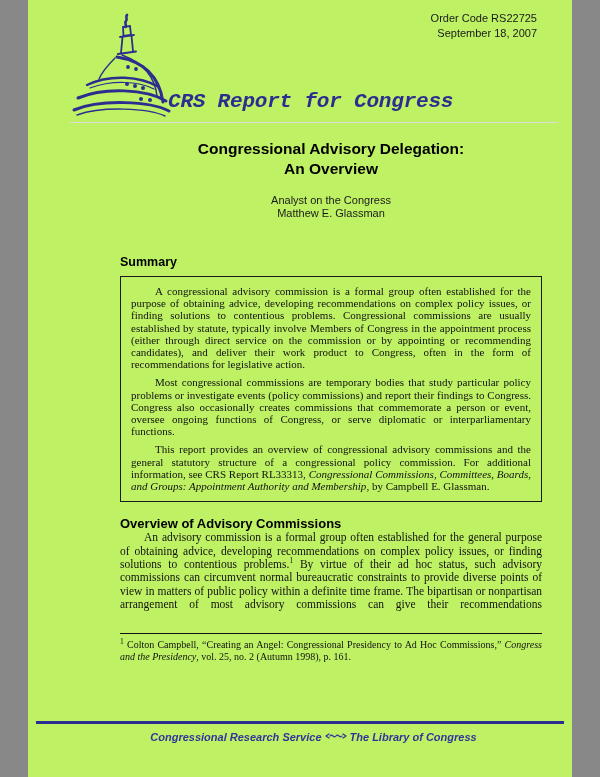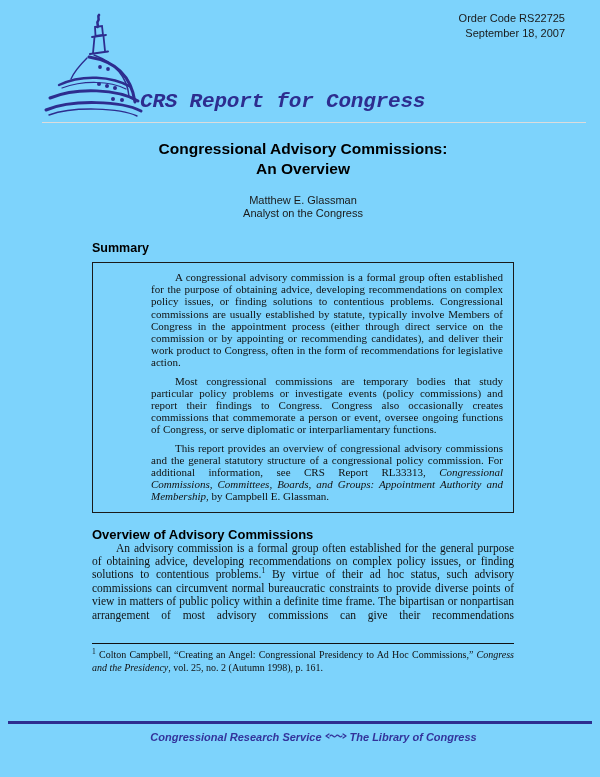--- a/index.html
+++ b/index.html
@@ -1,20 +1,20 @@
 <!DOCTYPE html>
 <html><head>
 <meta charset="utf-8">
 <style>
   * { margin:0; padding:0; box-sizing:border-box; }
   html,body { background:#888; }
   .page {
     position:relative;
-    width:600px; height:777px;
-    background:#7dd3fc;
+    width:544px; height:777px;
+    background:#bef264;
     margin:0 auto;
     overflow:hidden;
     font-family:"Liberation Serif", serif;
     color:#111;
   }
 
   
   .order-block {
     position:absolute; top:11px; right:35px;
     text-align:right;
@@ -41,32 +41,32 @@
     text-align:center;
     font-family:"Liberation Sans", sans-serif;
     font-size:15.5px; font-weight:bold; line-height:20px; color:#000;
   }
   .author-block {
     margin-top:15px; text-align:center;
     font-family:"Liberation Sans", sans-serif;
     font-size:11px; line-height:13px; color:#1a1a1a;
   }
   .summary-heading {
-    margin-top:21px;
+    margin-top:35px;
     font-family:"Liberation Sans", sans-serif;
     font-size:12.5px; font-weight:bold; color:#000;
   }
   .summary-box {
     margin-top:7px;
     border:1px solid #1a1a1a;
     padding:8px 10px 9px 10px;
     font-size:11px; line-height:12.2px;
     text-align:justify;
   }
-  .summary-box p { text-indent:24px; margin-bottom:6px;margin-left:48px; }
+  .summary-box p { text-indent:24px; margin-bottom:6px; }
   .summary-box p:last-child { margin-bottom:0; }
   .overview-heading {
     margin-top:14px;
     font-family:"Liberation Sans", sans-serif;
     font-size:13px; font-weight:bold; color:#000;
   }
   .overview-par {
     font-size:11.5px; line-height:13.4px;
     text-align:justify; text-align-last:justify;
     text-indent:24px;
@@ -133,27 +133,27 @@
       <path d="M7,103 C32,94 78,96 95,104" stroke-width="1.4"></path>
     </svg>
   </div>
 
   <div class="brand">CRS Report for Congress</div>
   <div class="header-rule"></div>
 
   <div class="main">
 
     <div class="report-title">
-      <div>Congressional Advisory Commissions:</div>
+      <div>Congressional Advisory Delegation:</div>
       <div>An Overview</div>
     </div>
 
     <div class="author-block">
+      <div>Analyst on the Congress</div>
       <div>Matthew E. Glassman</div>
-      <div>Analyst on the Congress</div>
     </div>
 
     <div class="summary-heading">Summary</div>
 
     <div class="summary-box">
       <p>A congressional advisory commission is a formal group often established for the purpose of obtaining advice, developing recommendations on complex policy issues, or finding solutions to contentious problems. Congressional commissions are usually established by statute, typically involve Members of Congress in the appointment process (either through direct service on the commission or by appointing or recommending candidates),  and deliver their work product to Congress, often in the form of recommendations for legislative action.</p>
       <p>Most congressional commissions are temporary bodies that study particular policy problems or investigate events (policy commissions) and report their findings to Congress. Congress also occasionally creates commissions that commemorate a person or event, oversee ongoing functions of Congress, or serve diplomatic or interparliamentary functions.</p>
       <p><span>This report provides an overview of congressional advisory commissions and the general statutory structure of a congressional policy commission. For additional information, see CRS Report RL33313, </span><em>Congressional Commissions, Committees, Boards, and Groups: Appointment Authority and Membership</em><span>, by Campbell E. Glassman.</span></p>
     </div>
 

